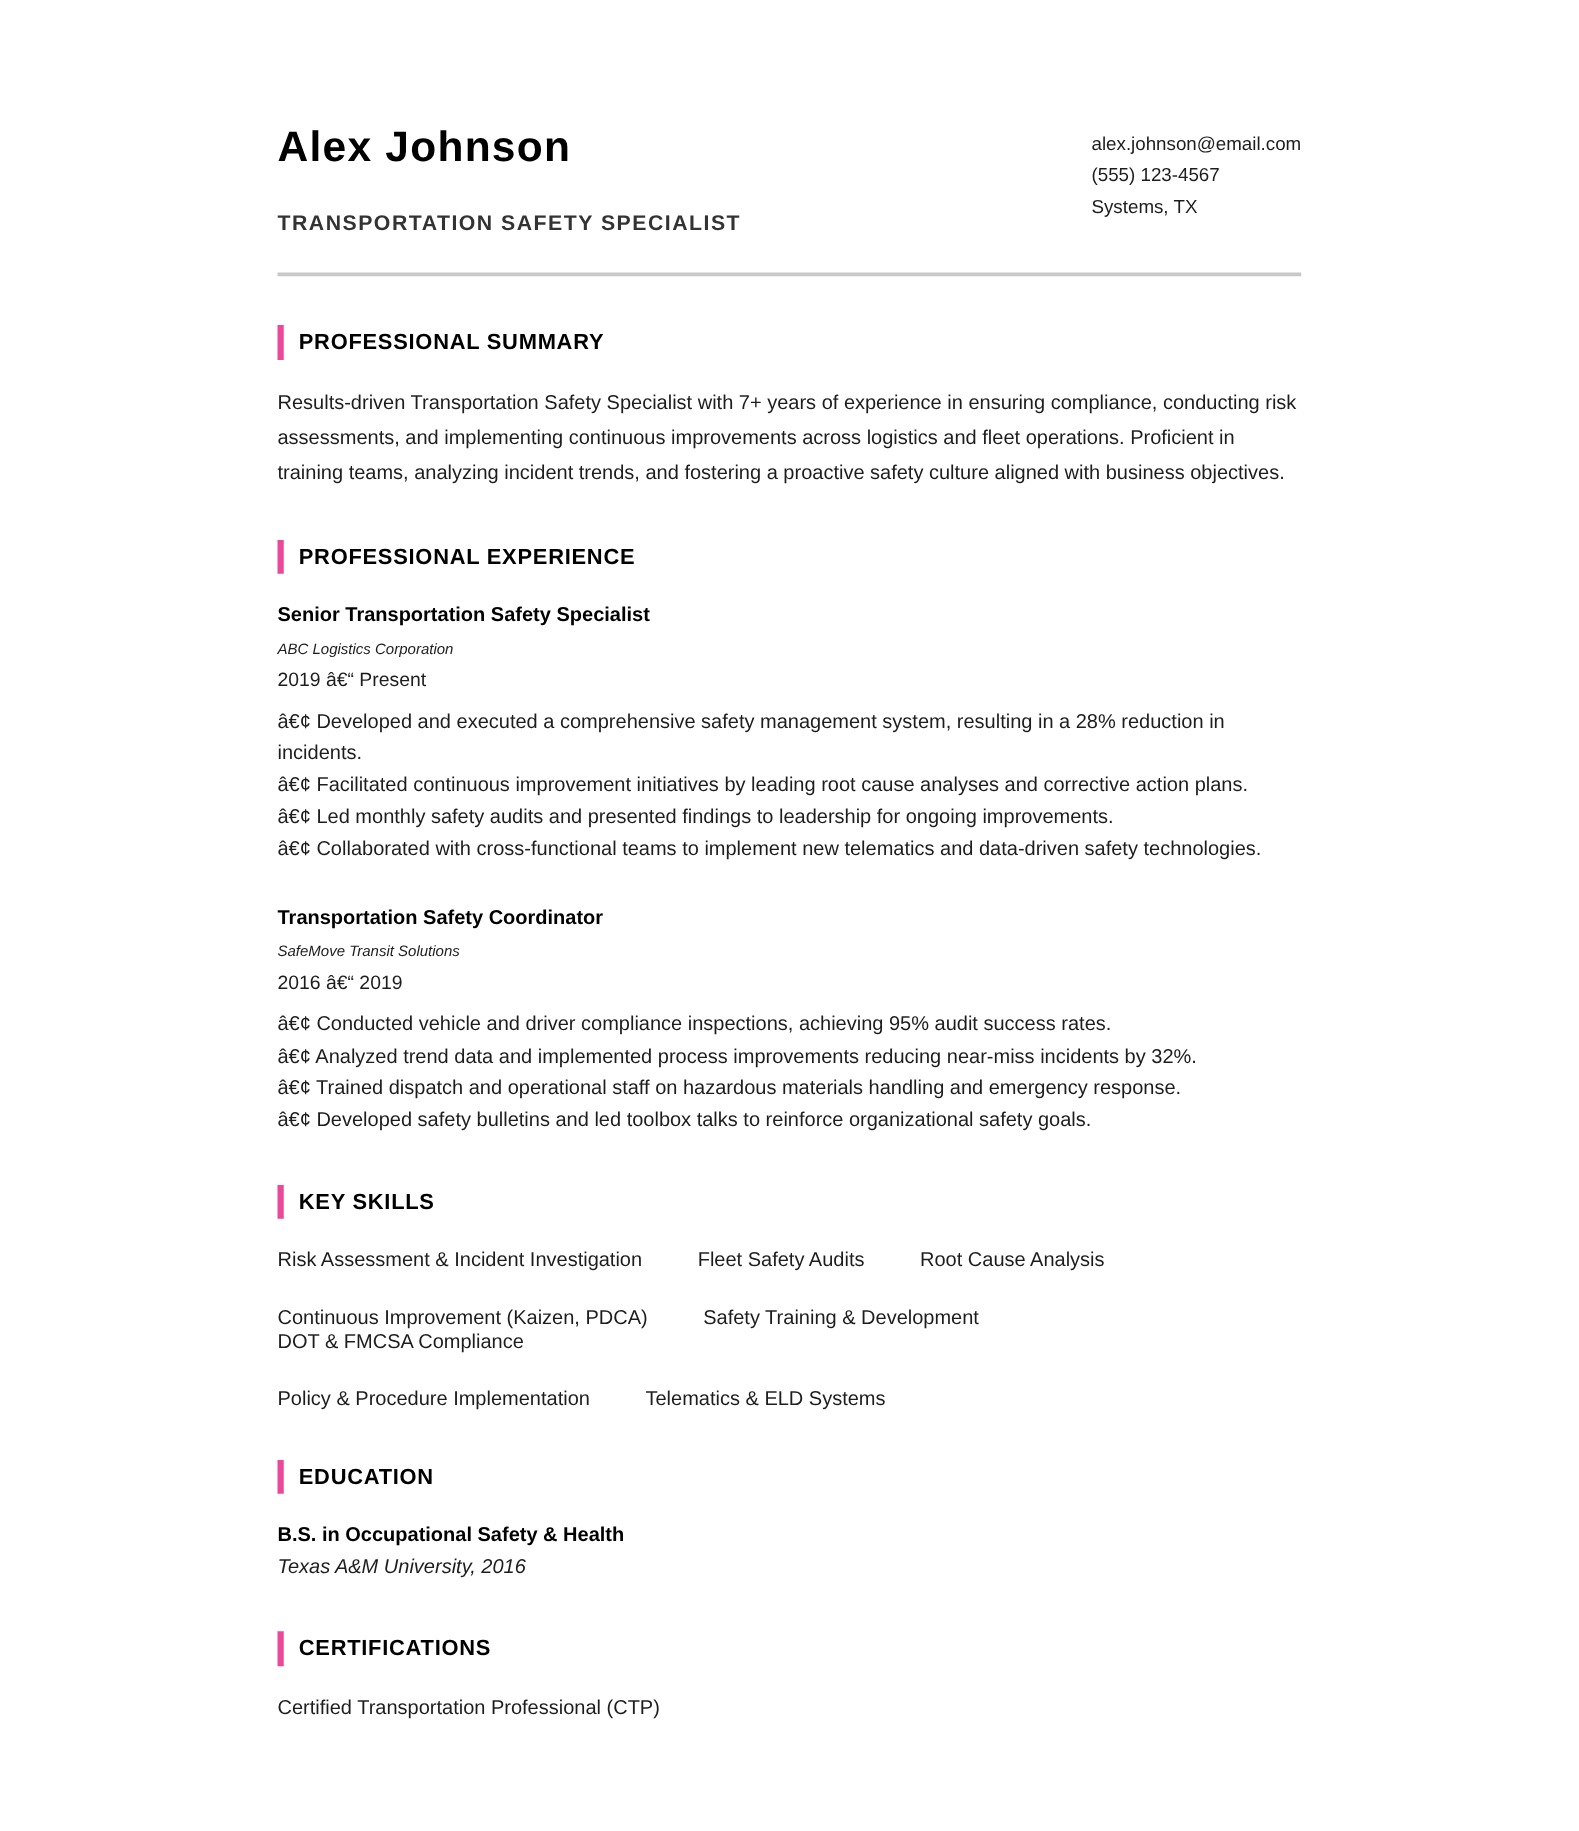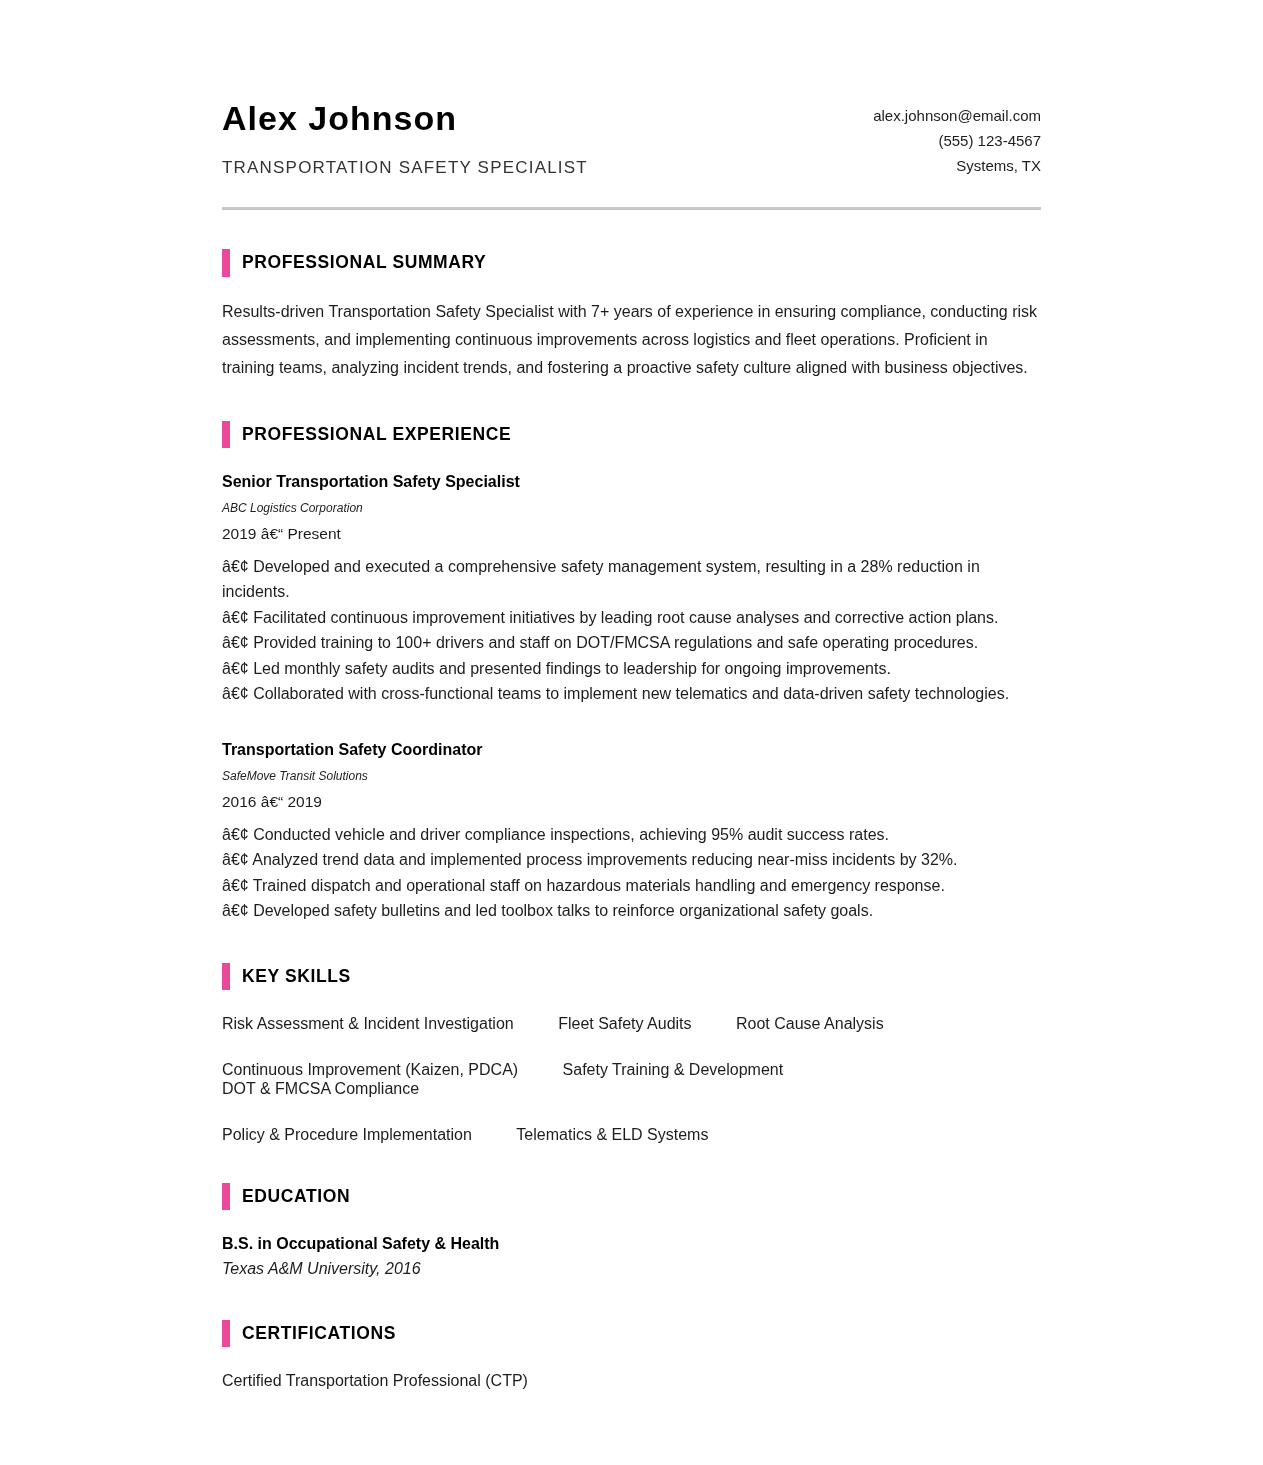--- a/index.html
+++ b/index.html
@@ -25,46 +25,47 @@
   }
   .name {
     margin: 0;
     font-size: 34px;
     font-weight: bold;
     letter-spacing: 1px;
     color: #000000;
     line-height: 1.1;
   }
   .role-title {
-    margin-top: 21px;
+    margin-top: 32px;
     font-size: 17px;
     letter-spacing: 1.2px;
     color: #333333;
+    font-weight: bold;
   }
   .contact {
-    text-align: right;
+    text-align: left;
     font-size: 15px;
     line-height: 25px;
     color: #1d1d1d;
     padding-top: 3px;
   }
   .divider {
     height: 3px;
     background: #c8c8c8;
     margin-top: 29px;
   }
 
   
   .section-heading {
     margin: 39px 0 21px 0;
     font-size: 17.5px;
     font-weight: bold;
     letter-spacing: 0.6px;
     color: #000000;
-    border-left: 8px solid #ec4899;
+    border-left: 5px solid #ec4899;
     padding-left: 12px;
     line-height: 1.55;
   }
   .summary-text {
     margin: 0;
     font-size: 16px;
     line-height: 28px;
   }
 
   
@@ -151,21 +152,20 @@
 
   <h2 class="section-heading">PROFESSIONAL EXPERIENCE</h2>
 
   <div class="job">
     <p class="job-title">Senior Transportation Safety Specialist</p>
     <p class="job-company">ABC Logistics Corporation</p>
     <p class="job-dates">2019 â€“ Present</p>
     <div class="bullet-list">
       <p class="bullet-line">â€¢ Developed and executed a comprehensive safety management system, resulting in a 28% reduction in incidents.</p>
       <p class="bullet-line">â€¢ Facilitated continuous improvement initiatives by leading root cause analyses and corrective action plans.</p>
-      <p class="bullet-line">â€¢ Provided training to 100+ drivers and staff on DOT/FMCSA regulations and safe operating procedures.</p>
       <p class="bullet-line">â€¢ Led monthly safety audits and presented findings to leadership for ongoing improvements.</p>
       <p class="bullet-line">â€¢ Collaborated with cross-functional teams to implement new telematics and data-driven safety technologies.</p>
     </div>
   </div>
 
   <div class="job">
     <p class="job-title">Transportation Safety Coordinator</p>
     <p class="job-company">SafeMove Transit Solutions</p>
     <p class="job-dates">2016 â€“ 2019</p>
     <div class="bullet-list">

